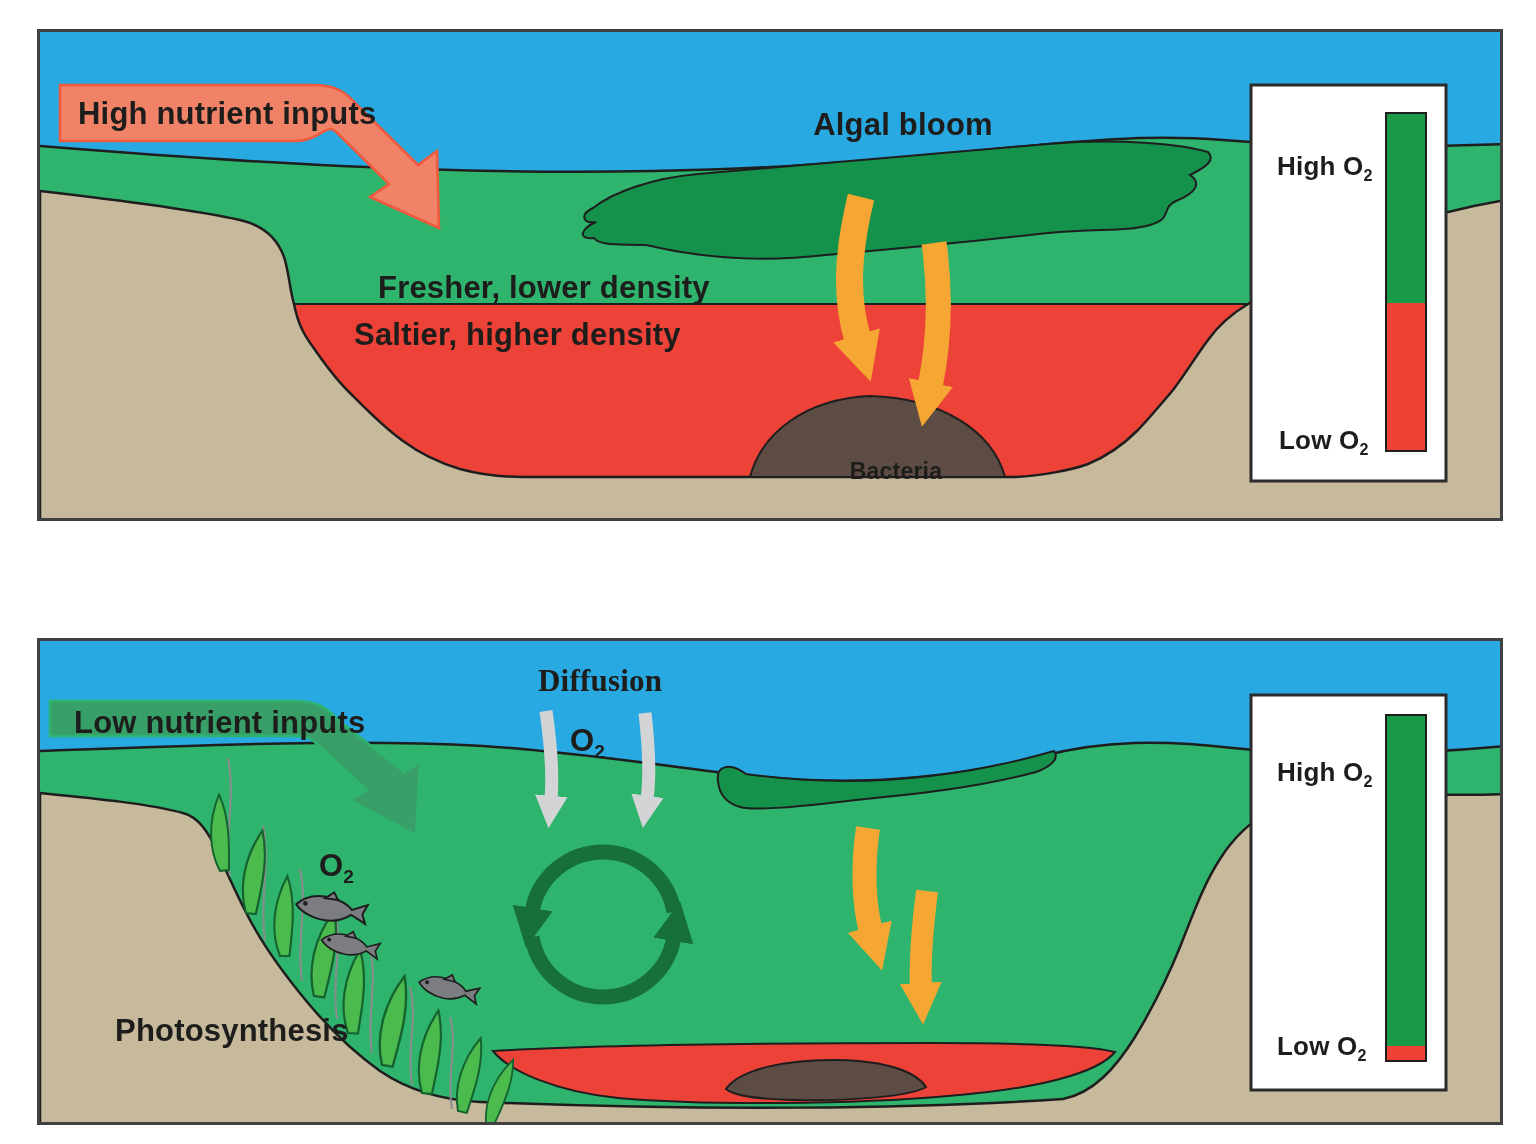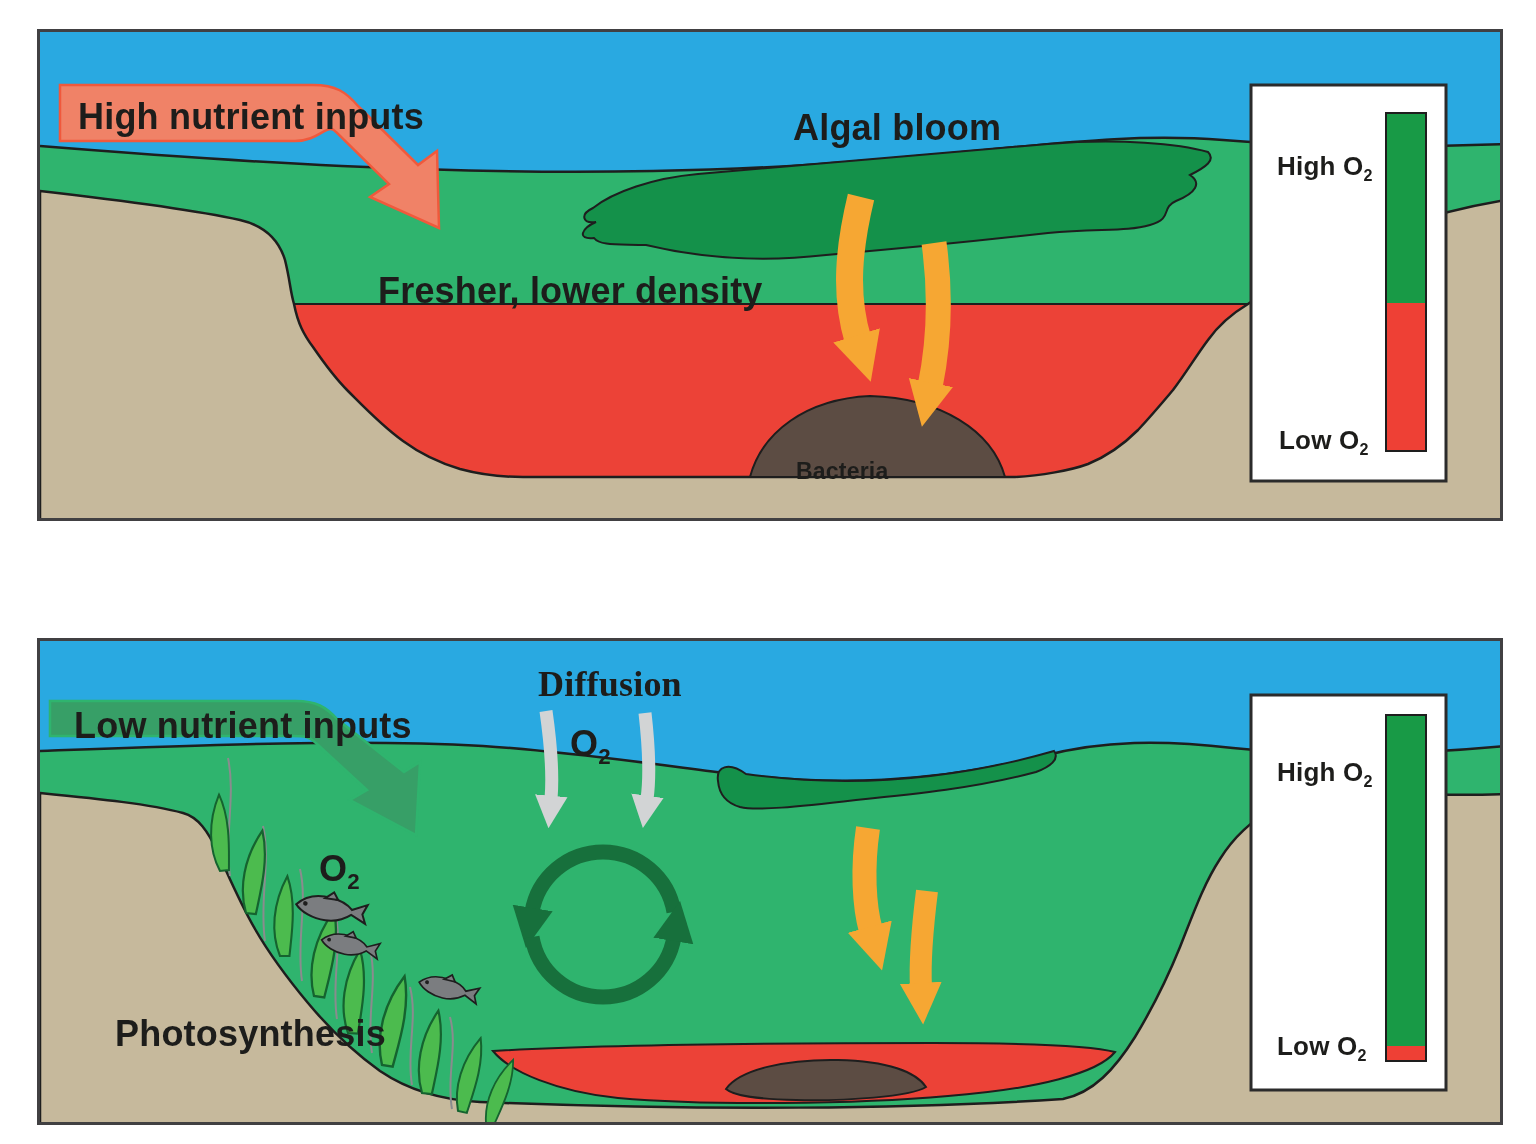--- a/index.html
+++ b/index.html
@@ -3,26 +3,26 @@
 <meta charset="utf-8">
 <style>
   html,body { margin:0; padding:0; background:#ffffff; }
   .page { position:relative; width:1536px; height:1144px; background:#ffffff;
           font-family:"Liberation Sans", sans-serif; }
   .panel { position:absolute; left:37px; width:1466px; border:3px solid #414042;
            box-sizing:border-box; overflow:hidden; background:#29A9E1; }
   #panel-top    { top:29px;  height:492px; }
   #panel-bottom { top:638px; height:487px; }
   .panel svg { position:absolute; left:0; top:0; display:block; }
-  .lbl { position:absolute; font-weight:700; font-size:36px; color:#1d1d1b;
+  .lbl { position:absolute; font-weight:700; font-size:31px; color:#1d1d1b;
          white-space:nowrap; letter-spacing:0.2px; }
   .lbl sub { font-size:0.62em; line-height:0; }
   .lbl-sm { font-size:23px; }
   .lbl-legend { font-size:26px;margin-top:8px; }
-  .center { text-align:left; }
+  .center { text-align:center; }
 </style>
 </head>
 <body>
 
 <div class="page">
 
   <div class="panel" id="panel-top">
     <svg width="1466" height="492" viewBox="0 0 1466 492">
       <defs>
         <marker id="head-orange" markerUnits="strokeWidth" markerWidth="1.8" markerHeight="2.6" viewBox="0 0 10 10" refX="1" refY="5" orient="auto">
@@ -64,20 +64,21 @@
         <rect x="1211" y="53" width="195" height="396" fill="#ffffff" stroke="#2b2b2b" stroke-width="3"></rect>
         <rect x="1346" y="81" width="40" height="190" fill="#189A46"></rect>
         <rect x="1346" y="271" width="40" height="148" fill="#EE4035"></rect>
         <rect x="1346" y="81" width="40" height="338" fill="none" stroke="#1e1e1e" stroke-width="2"></rect>
       </g>
     </svg>
 
     <div class="lbl" style="left:38px; top:64px;">High nutrient inputs</div>
     <div class="lbl center" style="left:753px; top:75px; width:220px;">Algal bloom</div>
     <div class="lbl" style="left:312px; top:238px;margin-left:26px;">Fresher, lower density</div>
+    <div class="lbl" style="left:314px; top:285px;">Saltier, higher density</div>
     <div class="lbl lbl-sm center" style="left:756px; top:426px; width:200px;">Bacteria</div>
     <div class="lbl lbl-legend" style="left:1237px; top:111px;">
       <span>High O</span><sub>2</sub>
     </div>
     <div class="lbl lbl-legend" style="left:1239px; top:385px;">
       <span>Low O</span><sub>2</sub>
     </div>
   </div>
 
   <div class="panel" id="panel-bottom">

